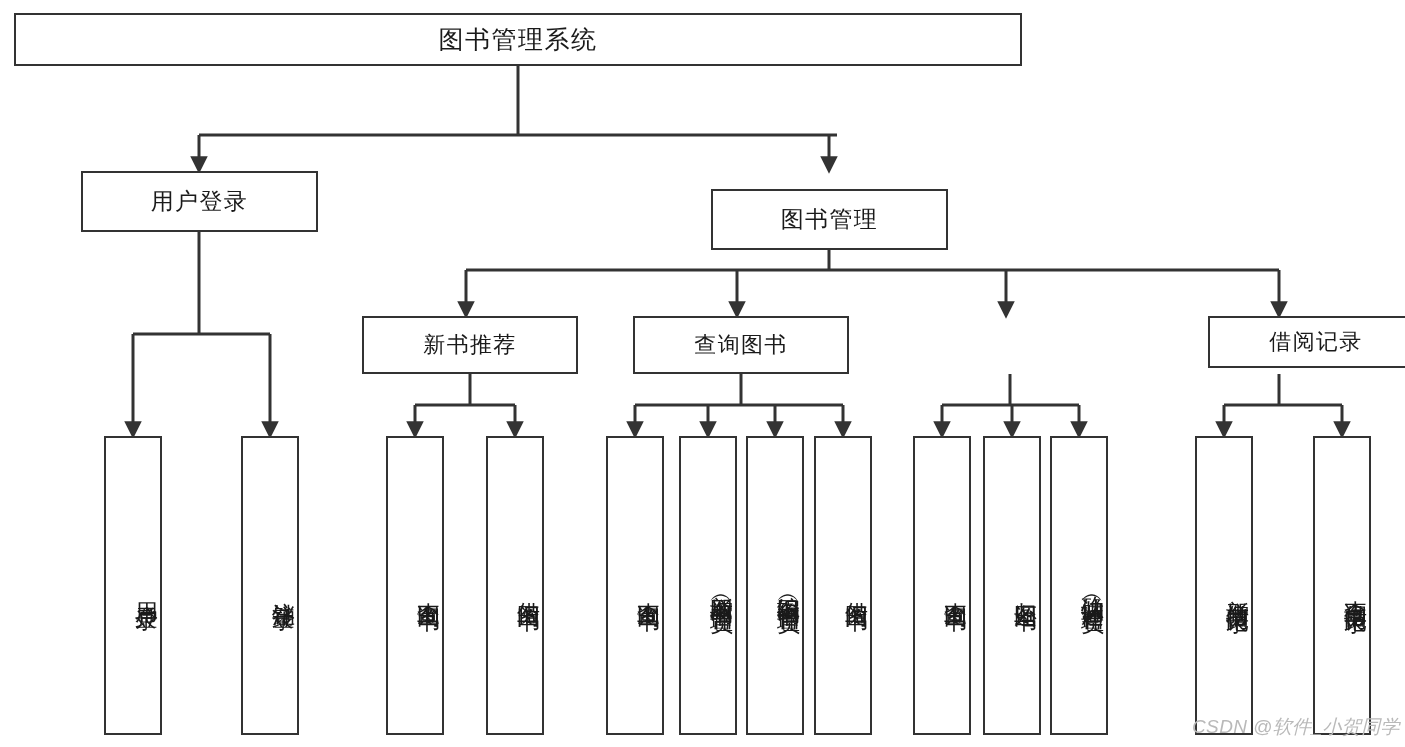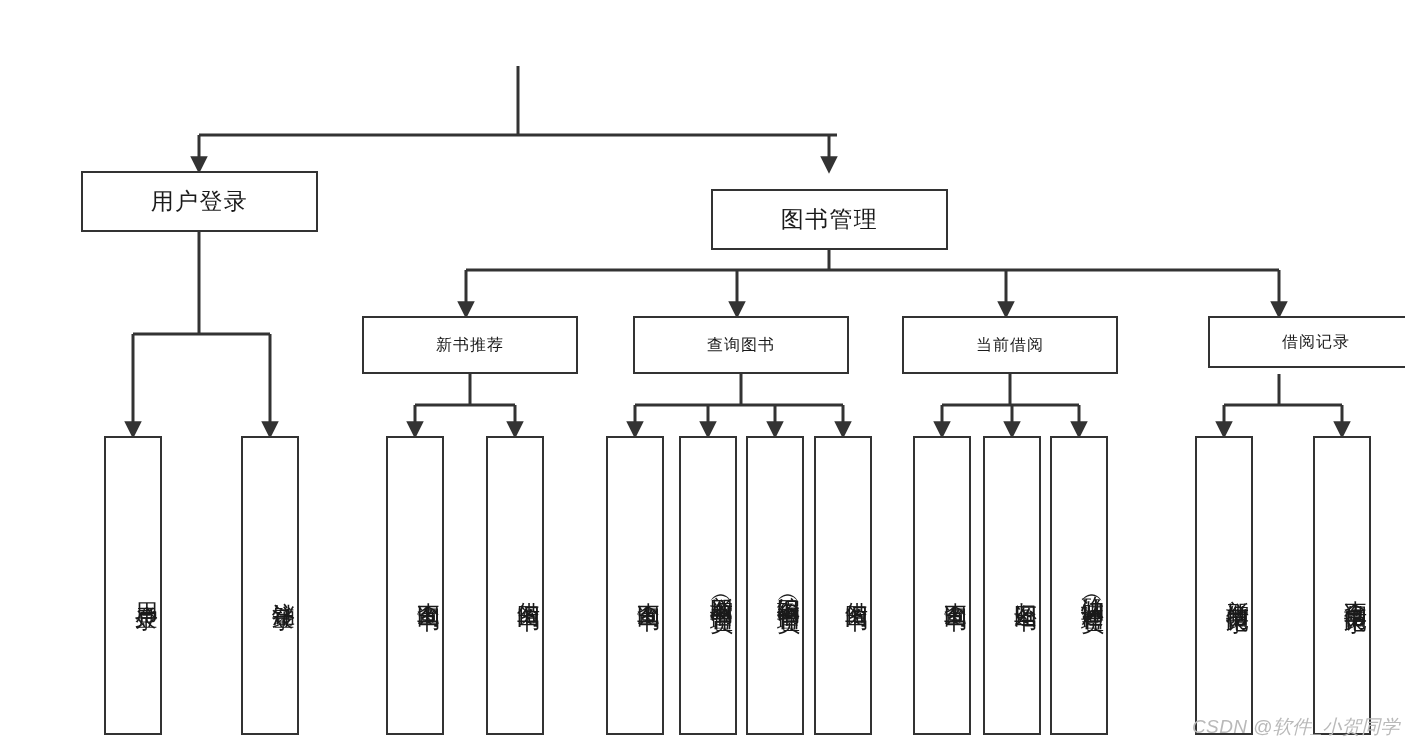--- a/index.html
+++ b/index.html
@@ -47,21 +47,21 @@
     padding-top: 6px;
   }
   .node-label {
     display: block;
     letter-spacing: 0.06em;
     line-height: 1.18;
     white-space: nowrap;
   }
   .node.root .node-label { font-size: 25px; }
   .node.lvl2 .node-label { font-size: 23px; }
-  .node.lvl3 .node-label { font-size: 16px; }
+  .node.lvl3 .node-label { font-size: 22px; }
   .node.leaf .node-label {
     font-size: 23px;
     letter-spacing: 0.10em;
   }
   .watermark {
     position: absolute;
     color: #b9b9b9;
     font-size: 19px;
     letter-spacing: 0.02em;
     white-space: nowrap;
@@ -117,36 +117,36 @@
       <path d="M 1012 405 L 1012 430" marker-end="url(#arrow)"></path>
       <path d="M 1079 405 L 1079 430" marker-end="url(#arrow)"></path>
 
       <path d="M 1279 374 L 1279 405"></path>
       <path d="M 1224 405 L 1342 405"></path>
       <path d="M 1224 405 L 1224 430" marker-end="url(#arrow)"></path>
       <path d="M 1342 405 L 1342 430" marker-end="url(#arrow)"></path>
     </g>
   </svg>
 
+  <div class="node root horiz" style="left: 14px; top: 13px; width: 1008px; height: 53px;">
+    <span class="node-label">图书管理系统</span>
+  </div>
 
   <div class="node lvl2 horiz" style="left: 81px; top: 171px; width: 237px; height: 61px;">
     <span class="node-label">用户登录</span>
   </div>
   <div class="node lvl2 horiz" style="left: 711px; top: 189px; width: 237px; height: 61px;">
     <span class="node-label">图书管理</span>
   </div>
 
   <div class="node lvl3 horiz" style="left: 362px; top: 316px; width: 216px; height: 58px;">
     <span class="node-label">新书推荐</span>
   </div>
   <div class="node lvl3 horiz" style="left: 633px; top: 316px; width: 216px; height: 58px;">
     <span class="node-label">查询图书</span>
-  </div>
-  <div class="node lvl3 horiz" style="left: 902px; top: 316px; width: 216px; height: 58px;">
-    <span class="node-label">当前借阅</span>
   </div>
   <div class="node lvl3 horiz" style="left: 1171px; top: 316px; width: 216px; height: 52px; margin-left: 37px;">
     <span class="node-label">借阅记录</span>
   </div>
 
   <div class="node leaf vert" style="left: 104px; top: 436px; width: 58px; height: 299px;">
     <span class="node-label">用户登录</span>
   </div>
   <div class="node leaf vert" style="left: 241px; top: 436px; width: 58px; height: 299px;">
     <span class="node-label">注销登录</span>

